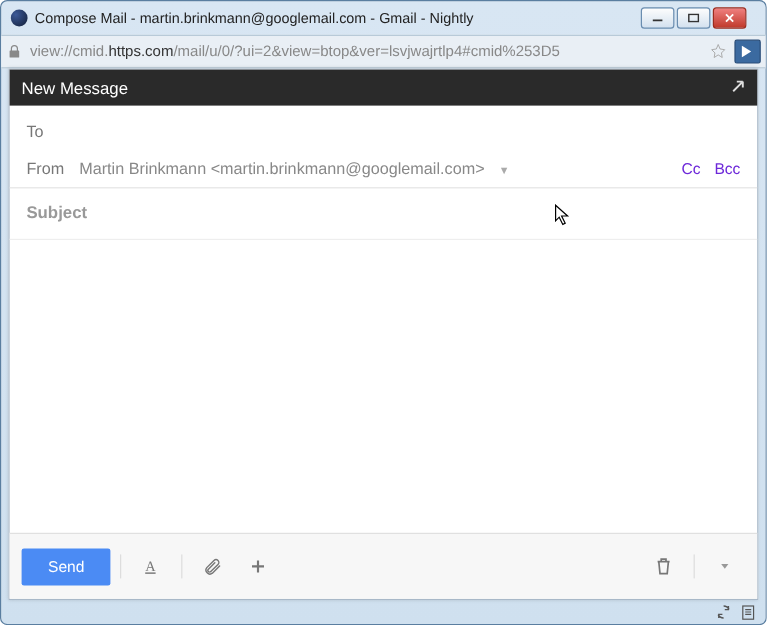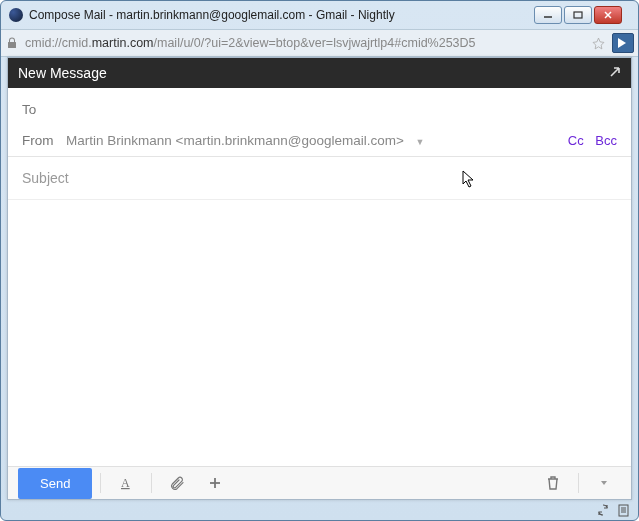--- a/index.html
+++ b/index.html
@@ -83,35 +83,35 @@
   .row .ccbcc { color:#6d28d9; font-size:13px; }
   .row .ccbcc span { margin-left:8px; cursor:default; }
   .from-dd { margin-left:8px; color:#aaa; font-size:9px; }
   
   .subject-row {
     border-top:1px solid #e4e4e4;
     padding:12px 14px;
   }
   .subject-row input {
     width:100%; border:none; outline:none;
-    font-size:14px; color:#333;
+    font-size:14px; color:#333;font-weight:bold;
   }
   .subject-row input::placeholder{color:#999;}
   
   .body-area {
     flex:1; border-top:1px solid #eee;
   }
   
   .cursor {
     position:absolute; left:454px; top:112px;
     pointer-events:none;
   }
   
   .bottombar {
-    height:33px; border-top:1px solid #e0e0e0;
+    height:55px; border-top:1px solid #e0e0e0;
     display:flex; align-items:center;
     padding:0 10px; gap:4px;
     background:#f7f7f7;
   }
   .send-btn {
     background:#4b8bf4; color:#fff;
     border:none; padding:8px 22px;
     font-size:13px; font-weight:500;
     border-radius:2px;
   }
@@ -159,21 +159,21 @@
     </div>
   </div>
 
   <div class="addrbar">
     <div class="lock">
       <svg width="12" height="12" viewBox="0 0 12 12">
           <path d="M3 5V3.5a3 3 0 016 0V5h.5a.5.5 0 01.5.5v5a.5.5 0 01-.5.5h-7a.5.5 0 01-.5-.5v-5A.5.5 0 012.5 5H3zm1 0h4V3.5a2 2 0 00-4 0V5z" fill="#888"></path>
         </svg>
     </div>
     <div class="url">
-      <span>cmid://</span><span>cmid.</span><span class="domain">martin.com</span><span>/mail/u/0/?ui=2&amp;view=btop&amp;ver=lsvjwajrtlp4#cmid%253D5</span>
+      <span>view://</span><span>cmid.</span><span class="domain">https.com</span><span>/mail/u/0/?ui=2&amp;view=btop&amp;ver=lsvjwajrtlp4#cmid%253D5</span>
     </div>
     <div class="star">
       <svg width="13" height="13" viewBox="0 0 24 24">
           <path d="M12 2l2.9 6.9L22 10l-5 5 1.2 7L12 18l-6.2 4L7 15l-5-5 7.1-1.1L12 2z" fill="none" stroke="#aaa" stroke-width="1.5"></path>
         </svg>
     </div>
     <div class="ext">
       <svg width="10" height="10" viewBox="0 0 10 10">
           <polygon points="0,0 0,10 8,5" fill="#fff"></polygon>
         </svg>

